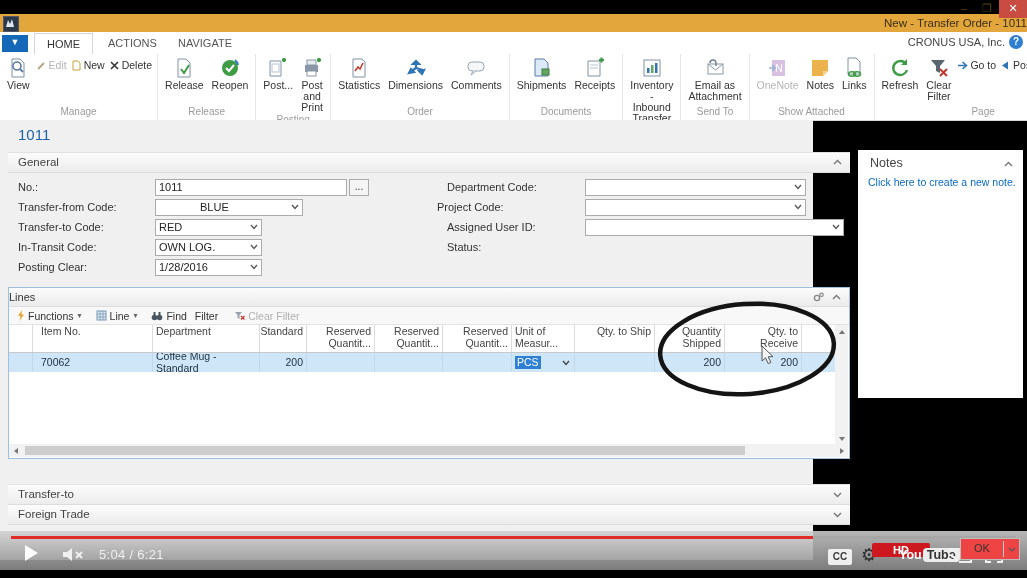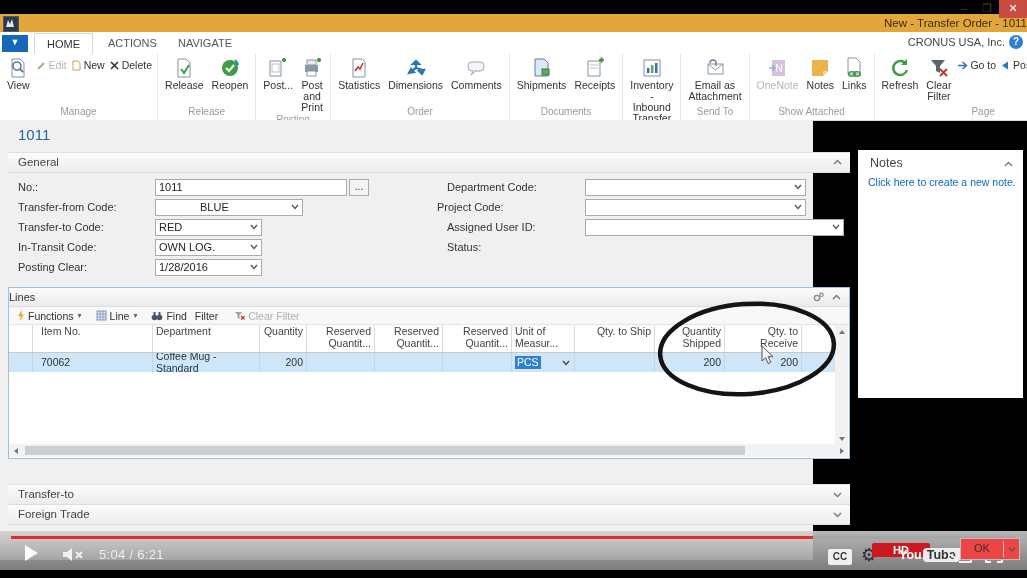--- a/index.html
+++ b/index.html
@@ -460,21 +460,21 @@
             </svg>
           <span>Clear Filter</span>
         </div>
       </div>
 
       <div class="abs" id="grid">
         <div class="gh">
           <div class="gc c-sel"></div>
           <div class="gc c-item">Item No.</div>
           <div class="gc c-desc">Department</div>
-          <div class="gc c-qty num">Quantity</div>
+          <div class="gc c-qty num">Standard</div>
           <div class="gc c-r1 num">Reserved Quantit...</div>
           <div class="gc c-r2 num">Reserved Quantit...</div>
           <div class="gc c-r3 num">Reserved Quantit...</div>
           <div class="gc c-unit">Unit of Measur...</div>
           <div class="gc c-ship num">Qty. to Ship</div>
           <div class="gc c-shipped num">Quantity Shipped</div>
           <div class="gc c-recv num">Qty. to Receive</div>
           <div class="gc c-fill"></div>
         </div>
         <div class="grow">

